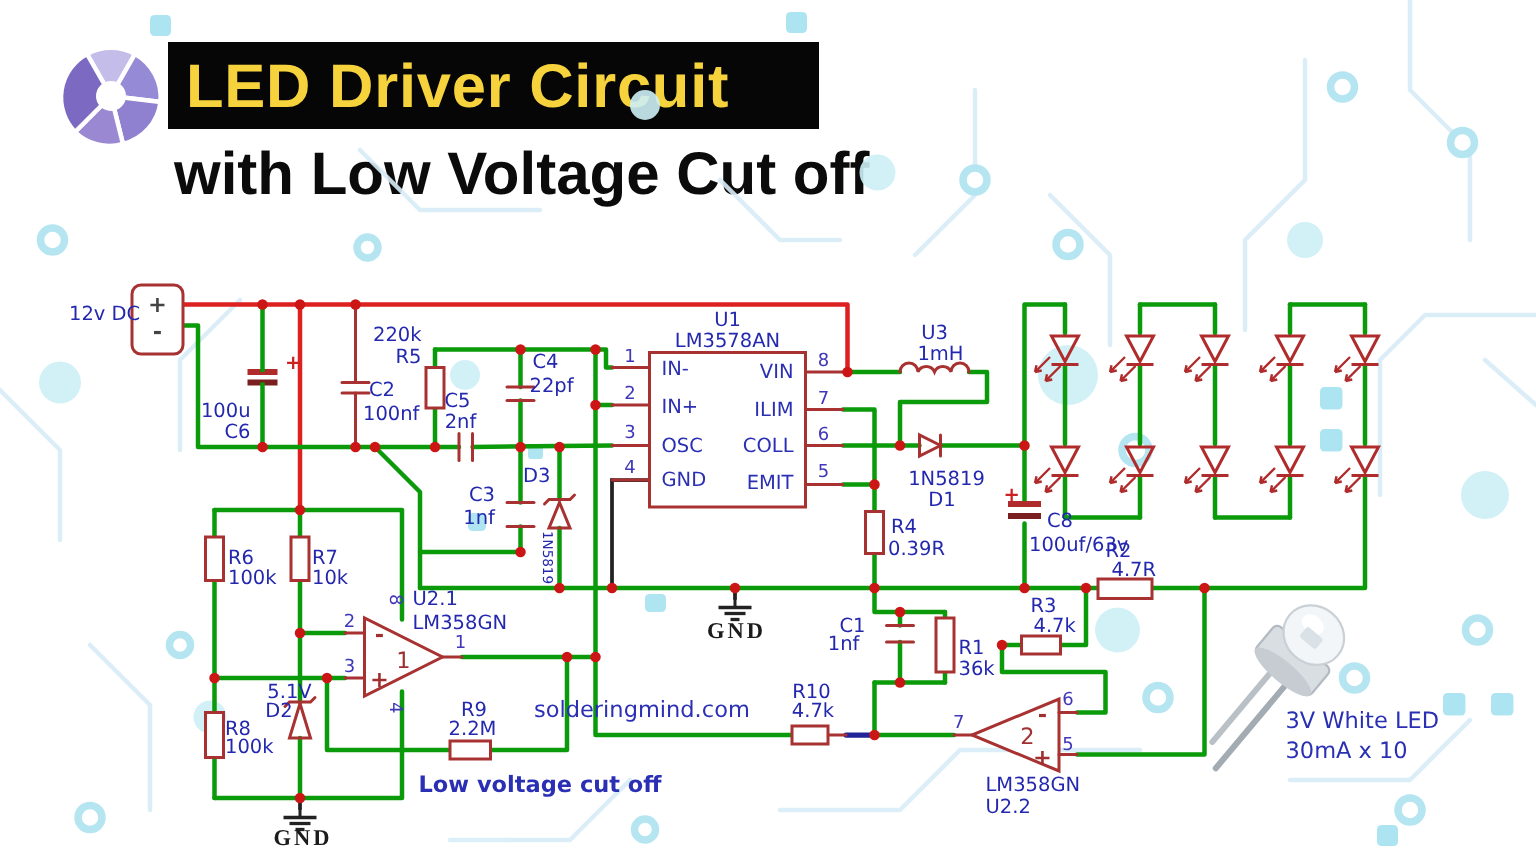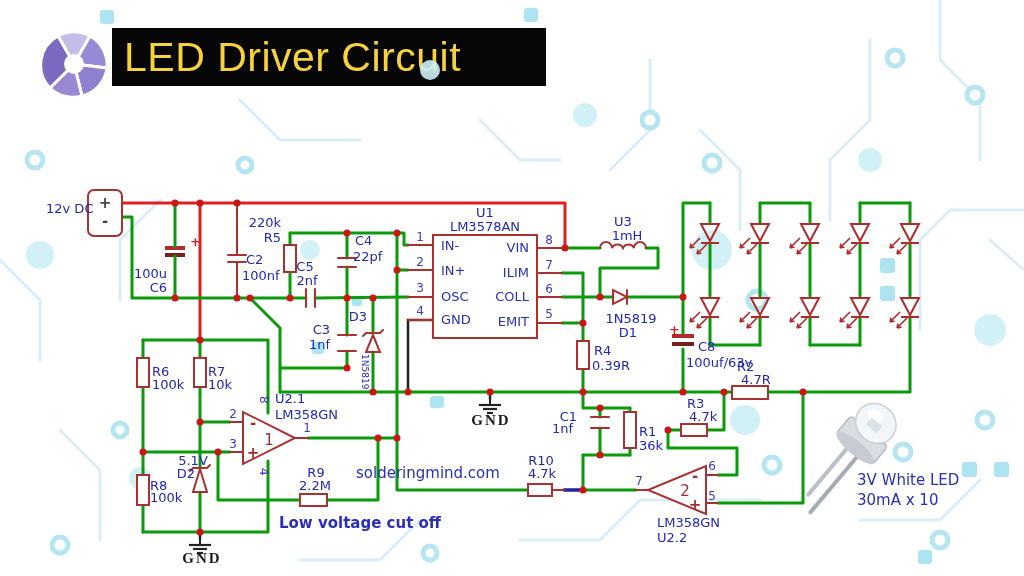--- a/index.html
+++ b/index.html
@@ -2,21 +2,21 @@
 <html><head>
 <meta charset="utf-8">
 <style>
   html,body{margin:0;padding:0;background:#e8e8e8;}
   .stage{position:relative;width:1024px;height:576px;background:#ffffff;overflow:hidden;
          font-family:"DejaVu Sans",sans-serif;}
   .stage > svg.schem{position:absolute;left:0;top:0;}
   .logo{position:absolute;left:38px;top:28px;width:72px;height:72px;}
   .titlebox{position:absolute;left:112px;top:28px;width:434px;height:58px;background:#060606;
             display:flex;align-items:center;}
-  .titlebox .t{color:#f6d23c;font-family:"Liberation Sans",sans-serif;font-weight:normal;
+  .titlebox .t{color:#f6d23c;font-family:"Liberation Sans",sans-serif;font-weight:bold;
                font-size:41px;padding-left:12px;letter-spacing:0.5px;}
   .subtitle{position:absolute;left:116px;top:94px;color:#0b0b0b;
             font-family:"Liberation Sans",sans-serif;font-weight:bold;font-size:40px;}
   
   text{font-family:"DejaVu Sans",sans-serif;}
   .lbl{font-size:13px;fill:#2328ae;}
   .lbl-s{font-size:9px;fill:#2328ae;}
   .pinnum{font-size:12px;fill:#4038b8;}
   .pinlbl{font-size:13px;fill:#2a2fb4;}
   .unit{font-size:15px;fill:#a03030;}
@@ -46,20 +46,21 @@
       <path d="M36 36 L69 40 A33 33 0 0 1 44 68 Z" fill="#8f80d0"></path>
       <path d="M36 36 L44 68 A33 33 0 0 1 12 60 Z" fill="#9b88d2"></path>
       <path d="M36 36 L12 60 A33 33 0 0 1 20 8 Z" fill="#7c6ac2"></path>
     </g>
     <circle cx="36" cy="36" r="10" fill="#ffffff"></circle>
   </svg>
 
   <div class="titlebox">
     <div class="t">LED Driver Circuit</div>
   </div>
+  <div class="subtitle">with Low Voltage Cut off</div>
 
   <svg class="schem" width="1024" height="576" viewBox="0 0 1024 576">
 
     <defs>
       <g id="ledsym">
         <path d="M-9,2 L9,2 L0,19 Z" fill="none" stroke="#b02c2c" stroke-width="2"></path>
         <line x1="-9" y1="21" x2="9" y2="21" stroke="#b02c2c" stroke-width="2"></line>
         <path d="M-10,16 L-20,26 M-20,26 L-15.5,25 M-20,26 L-19,21.5" stroke="#b02c2c" stroke-width="1.6" fill="none"></path>
         <path d="M-3,22 L-13,32 M-13,32 L-8.5,31 M-13,32 L-12,27.5" stroke="#b02c2c" stroke-width="1.6" fill="none"></path>
       </g>

